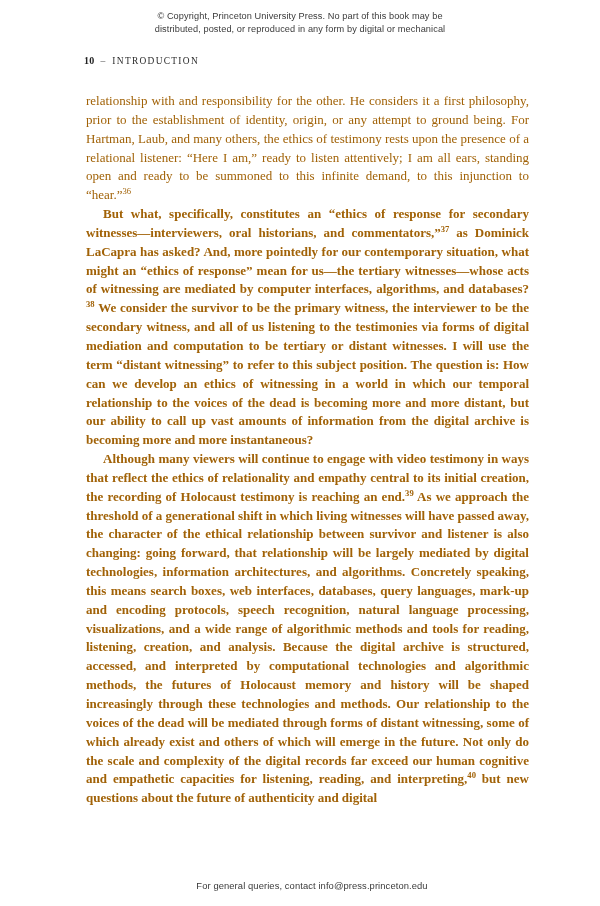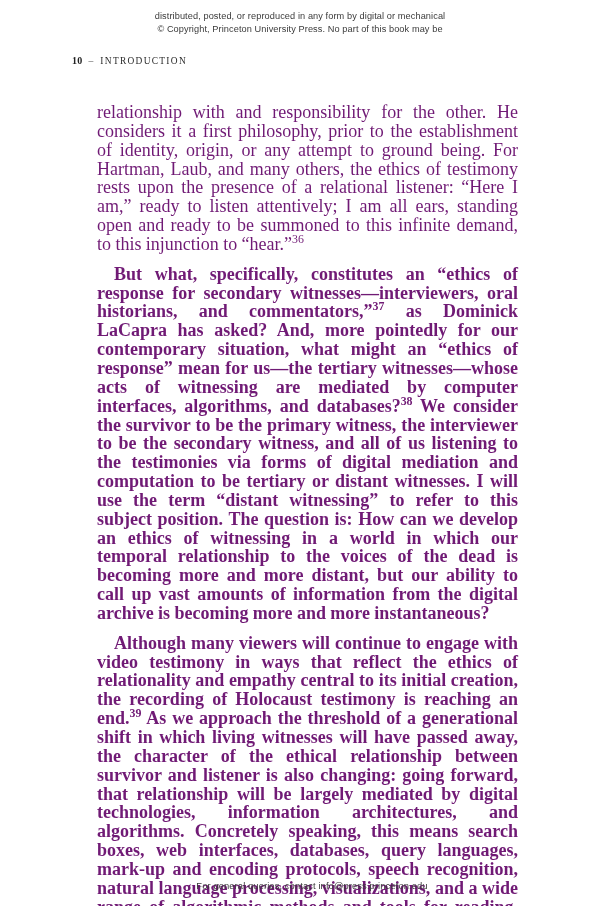--- a/index.html
+++ b/index.html
@@ -37,21 +37,21 @@
     line-height: 13.2px;
     color: #3a3a3a;
     letter-spacing: 0.01em;
   }
   .copyright span { display: block; }
 
   
   .running-head {
     position: absolute;
     top: 55px;
-    left: 72px;
+    left: 84px;
     width: 442px;
     height: 14px;
     font-family: "Liberation Serif", serif;
     font-size: 9.6px;
     color: #222;
     letter-spacing: 0.12em;
     white-space: nowrap;
   }
   .running-head .folio {
     font-weight: bold;
@@ -72,27 +72,27 @@
   }
 
   
   .textblock {
     position: absolute;
     top: 92px;
     left: 86px;
     width: 443px;
   }
   .textblock p {
-    margin: 11px;
+    margin: 0;
     font-family: "Liberation Serif", serif;
-    font-size: 18px;
+    font-size: 13px;
     line-height: 18.85px;
     text-align: justify;
     text-justify: inter-word;
-    color: #701a75;
+    color: #a16207;
     hyphens: none;
     word-spacing: -0.1px;
   }
   .textblock p.indent {
     text-indent: 17px;
     font-weight: bold;
   }
   .textblock p + p {
     margin-top: 0;
   }
@@ -115,22 +115,22 @@
     color: #3a3a3a;
     letter-spacing: 0.01em;
   }
 </style>
 </head>
 <body>
 
 <div class="page">
 
   <div class="copyright">
+    <span>© Copyright, Princeton University Press. No part of this book may be</span>
     <span>distributed, posted, or reproduced in any form by digital or mechanical</span>
-    <span>© Copyright, Princeton University Press. No part of this book may be</span>
   </div>
 
   <div class="running-head">
     <span class="folio">10</span><span class="dash">–</span><span class="chap">INTRODUCTION</span>
   </div>
 
   <div class="textblock" id="body-text-block">
       <p>relationship with and responsibility for the other. He considers it a first philosophy, prior to the establishment of identity, origin, or any attempt to ground being. For Hartman, Laub, and many others, the ethics of testimony rests upon the presence of a relational listener: “Here I am,” ready to listen attentively; I am all ears, standing open and ready to be summoned to this infinite demand, to this injunction to “hear.”<sup>36</sup></p>
       <p class="indent">But what, specifically, constitutes an “ethics of response for secondary witnesses—interviewers, oral historians, and commentators,”<sup>37</sup> as Dominick LaCapra has asked? And, more pointedly for our contemporary situation, what might an “ethics of response” mean for us—the tertiary witnesses—whose acts of witnessing are mediated by computer interfaces, algorithms, and databases?<sup>38</sup> We consider the survivor to be the primary witness, the interviewer to be the secondary witness, and all of us listening to the testimonies via forms of digital mediation and computation to be tertiary or distant witnesses. I will use the term “distant witnessing” to refer to this subject position. The question is: How can we develop an ethics of witnessing in a world in which our temporal relationship to the voices of the dead is becoming more and more distant, but our ability to call up vast amounts of information from the digital archive is becoming more and more instantaneous?</p>
       <p class="indent">Although many viewers will continue to engage with video testimony in ways that reflect the ethics of relationality and empathy central to its initial creation, the recording of Holocaust testimony is reaching an end.<sup>39</sup> As we approach the threshold of a generational shift in which living witnesses will have passed away, the character of the ethical relationship between survivor and listener is also changing: going forward, that relationship will be largely mediated by digital technologies, information architectures, and algorithms. Concretely speaking, this means search boxes, web interfaces, databases, query languages, mark-up and encoding protocols, speech recognition, natural language processing, visualizations, and a wide range of algorithmic methods and tools for reading, listening, creation, and analysis. Because the digital archive is structured, accessed, and interpreted by computational technologies and algorithmic methods, the futures of Holocaust memory and history will be shaped increasingly through these technologies and methods. Our relationship to the voices of the dead will be mediated through forms of distant witnessing, some of which already exist and others of which will emerge in the future. Not only do the scale and complexity of the digital records far exceed our human cognitive and empathetic capacities for listening, reading, and interpreting,<sup>40</sup> but new questions about the future of authenticity and digital</p>

